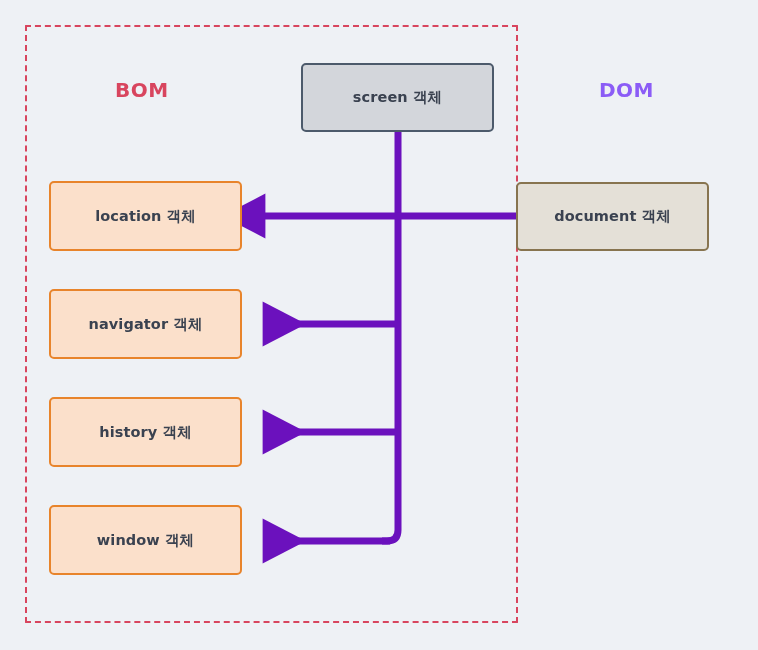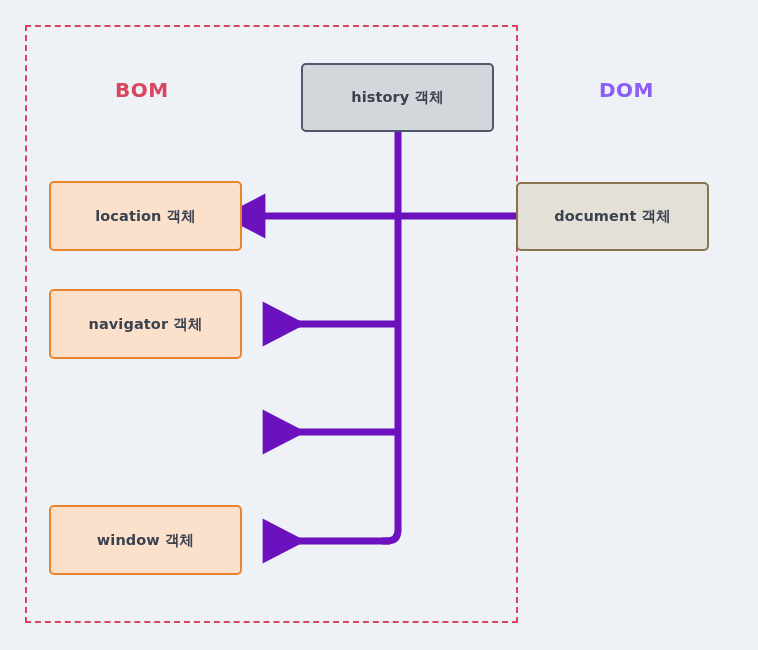--- a/index.html
+++ b/index.html
@@ -125,24 +125,25 @@
 
     <line x1="264" y1="216" x2="531" y2="216" stroke="#6b11bd" stroke-width="7" marker-start="url(#arrow-left)" marker-end="url(#arrow-right)"></line>
 
     <line x1="398" y1="324" x2="264" y2="324" stroke="#6b11bd" stroke-width="7" marker-end="url(#arrow-left)"></line>
 
     <line x1="398" y1="432" x2="264" y2="432" stroke="#6b11bd" stroke-width="7" marker-end="url(#arrow-left)"></line>
 
     <line x1="390" y1="541" x2="264" y2="541" stroke="#6b11bd" stroke-width="7" marker-end="url(#arrow-left)"></line>
   </svg>
 
-  <div class="node node-window">history 객체</div>
+  <div class="node node-window">screen 객체</div>
 
   <div class="node node-document">document 객체</div>
 
   <div class="node node-bom-child pos-location">location 객체</div>
 
   <div class="node node-bom-child pos-navigator">navigator 객체</div>
 
+  <div class="node node-bom-child pos-history">history 객체</div>
 
   <div class="node node-bom-child pos-screen">window 객체</div>
 
 </div>
 
 </body></html>

